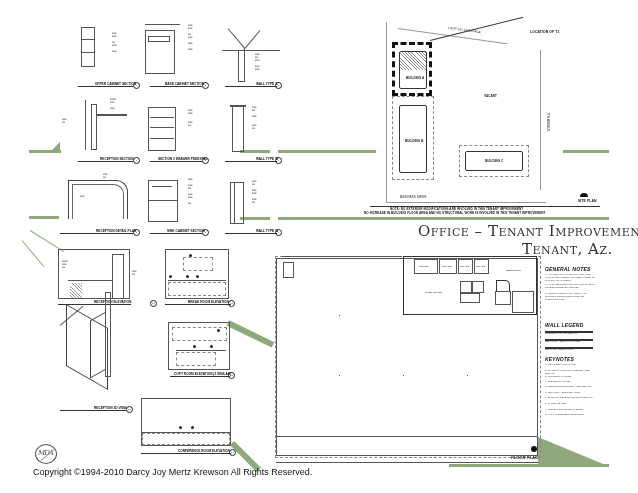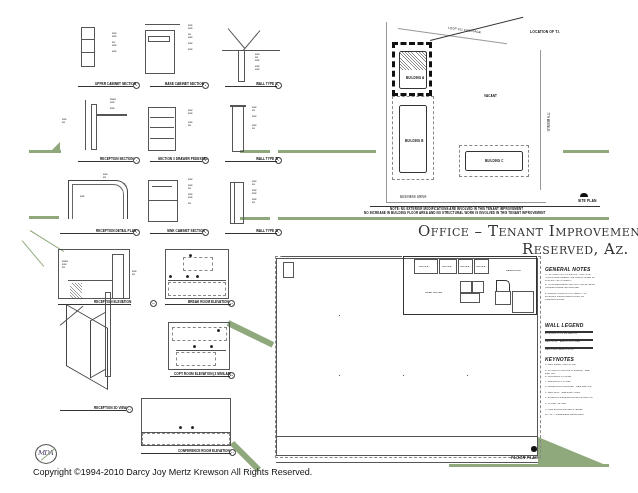--- a/index.html
+++ b/index.html
@@ -218,21 +218,21 @@
 
   <div class="abs" style="left:580px;top:193px;width:8px;height:4px;background:#111;border-radius:4px 4px 0 0;"></div>
   <div class="lbl" style="left:578px;top:199px;font-size:3.4px;">SITE PLAN</div>
 
   <div class="ln" style="left:370px;top:206px;width:230px;height:0.6px;background:#333;"></div>
   <div class="lbl" style="left:390px;top:207px;">NOTE: NO EXTERIOR MODIFICATIONS ARE INVOLVED IN THIS TENANT IMPROVEMENT</div>
   <div class="lbl" style="left:364px;top:211px;">NO INCREASE IN BUILDING FLOOR AREA AND NO STRUCTURAL WORK IS INVOLVED IN THIS TENANT IMPROVEMENT</div>
 </div>
 
 <div class="sheet-title" style="left:418px;top:222px;font-size:15px;">Office – Tenant Improvement</div>
-<div class="sheet-title" style="left:522px;top:240px;font-size:15px;">Reserved, Az.</div>
+<div class="sheet-title" style="left:522px;top:240px;font-size:15px;">Tenant, Az.</div>
 
 <div>
   <div class="dash" style="left:275px;top:256px;width:266px;height:202px;"></div>
   <div class="box" style="left:276px;top:258px;width:262px;height:198px;border-width:0.8px;border-color:#555;"></div>
   <div class="ln" style="left:282px;top:256px;width:120px;height:0.8px;"></div>
   <div class="ln" style="left:276px;top:436px;width:262px;height:0.8px;"></div>
   <div class="ln" style="left:276px;top:462px;width:262px;height:0.8px;"></div>
 
   <div class="thin" style="left:283px;top:262px;width:11px;height:16px;"></div>
 

